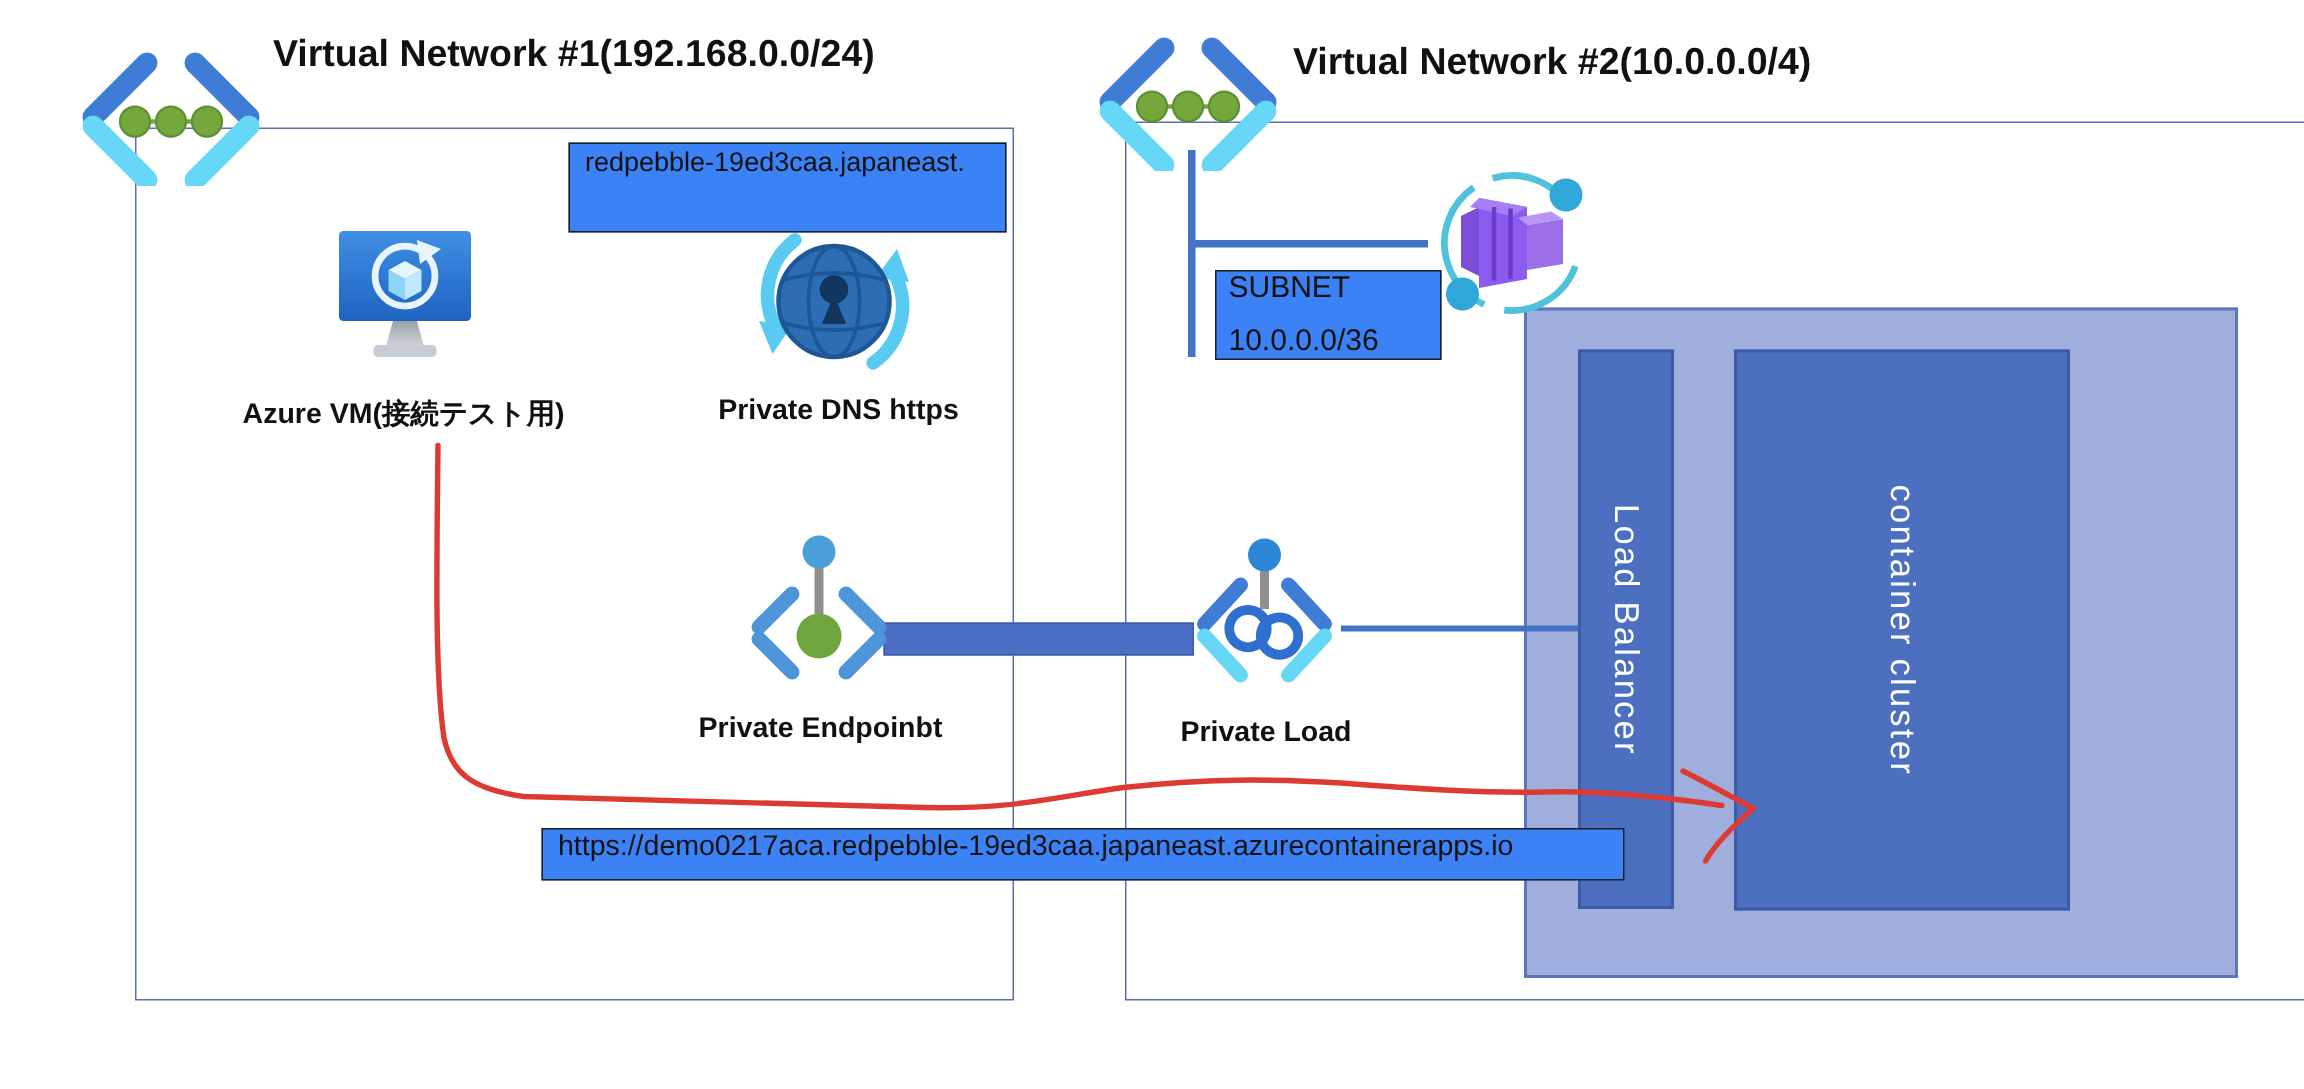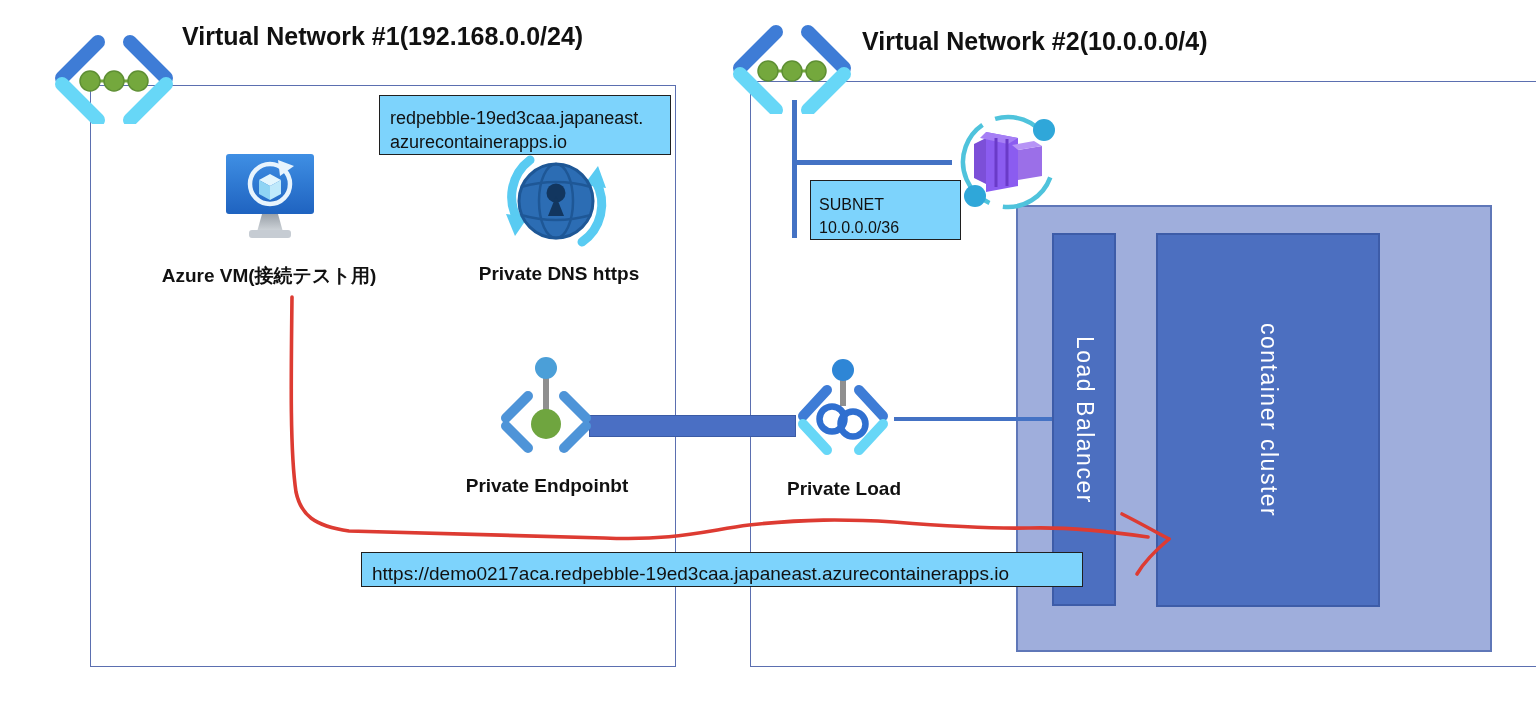--- a/index.html
+++ b/index.html
@@ -3,39 +3,39 @@
 <meta charset="utf-8">
 <style>
   html,body{margin:0;padding:0;background:#ffffff;}
   #stage{
     position:relative;width:1536px;height:726px;background:#ffffff;overflow:hidden;
     font-family:"Liberation Sans","DejaVu Sans",sans-serif;color:#111;margin-left:44px;
   }
   .abs{position:absolute;}
   
   .vnet-box{border:1.6px solid #5b6fb0;background:transparent;z-index:1;}
-  .white-label-box{background:#7dd3fc;border:1.6px solid #1f1f1f;z-index:6;
-    display:flex;flex-direction:column;justify-content:flex-end;}
+  .white-label-box{background:#3b82f6;border:1.6px solid #1f1f1f;z-index:6;
+    display:flex;flex-direction:column;justify-content:space-between;}
   .white-label-box .ln{font-size:18px;line-height:24px;padding-left:10px;white-space:nowrap;}
   .env-box{background:#9faedc;border:2px solid #5f77b8;z-index:2;}
   .inner-box{background:#4c6fc0;border:2px solid #3d5ca8;z-index:3;
     display:flex;align-items:center;justify-content:center;}
   .vtext{writing-mode:vertical-rl;color:#ffffff;font-size:23px;font-weight:500;
     letter-spacing:1.5px;white-space:nowrap;}
   
   .net-title{font-size:25px;font-weight:600;white-space:nowrap;z-index:4;}
   .icon-label{font-size:19px;font-weight:600;text-align:center;white-space:nowrap;z-index:4;}
   
   .conn{background:#4472c4;z-index:2;}
   .thick-bar{background:#4a6fc4;border:1.5px solid #3b5ba5;z-index:4;}
   .icon{z-index:5;}
   #red-overlay{position:absolute;left:0;top:0;z-index:8;pointer-events:none;}
   #url-box{z-index:7;}
   #url-box .ln{font-size:19px;}
-  #subnet-box .ln{font-size:16px;line-height:23px;padding-left:8px;}
+  #subnet-box .ln{font-size:20px;line-height:23px;padding-left:8px;}
 </style>
 </head>
 <body>
 
 <div id="stage">
 
   <div class="abs vnet-box" style="left:46px;top:85px;width:584px;height:580px;"></div>
   <div class="abs net-title" style="left:138px;top:22px;">Virtual Network #1(192.168.0.0/24)</div>
 
   <svg class="abs icon" style="left:8px;top:32px;" width="124" height="92" viewBox="0 0 124 92">
@@ -44,21 +44,20 @@
     <line x1="78" y1="10" x2="114" y2="46" stroke="#3e7cd6" stroke-width="14" stroke-linecap="round"></line>
     <line x1="114" y1="52" x2="78" y2="88" stroke="#67d7f7" stroke-width="14" stroke-linecap="round"></line>
     <line x1="38" y1="49" x2="86" y2="49" stroke="#74a83d" stroke-width="3"></line>
     <circle cx="38" cy="49" r="10" fill="#74a83d" stroke="#5e8f33" stroke-width="1.5"></circle>
     <circle cx="62" cy="49" r="10" fill="#74a83d" stroke="#5e8f33" stroke-width="1.5"></circle>
     <circle cx="86" cy="49" r="10" fill="#74a83d" stroke="#5e8f33" stroke-width="1.5"></circle>
   </svg>
 
   <div class="abs white-label-box" id="dns-box" style="left:335px;top:95px;width:290px;height:58px;">
     <div class="ln">redpebble-19ed3caa.japaneast.</div>
-    <div class="ln">azurecontainerapps.io</div>
   </div>
 
   <svg class="abs icon" style="left:176px;top:150px;" width="100" height="104" viewBox="0 0 100 104">
     <defs>
       <linearGradient id="vmscr" x1="0" y1="0" x2="0" y2="1">
         <stop offset="0" stop-color="#3f8fe4"></stop>
           <stop offset="1" stop-color="#1f63c0"></stop>
       </linearGradient>
       <linearGradient id="vmstand" x1="0" y1="0" x2="0" y2="1">
         <stop offset="0" stop-color="#9aa1a9"></stop>

